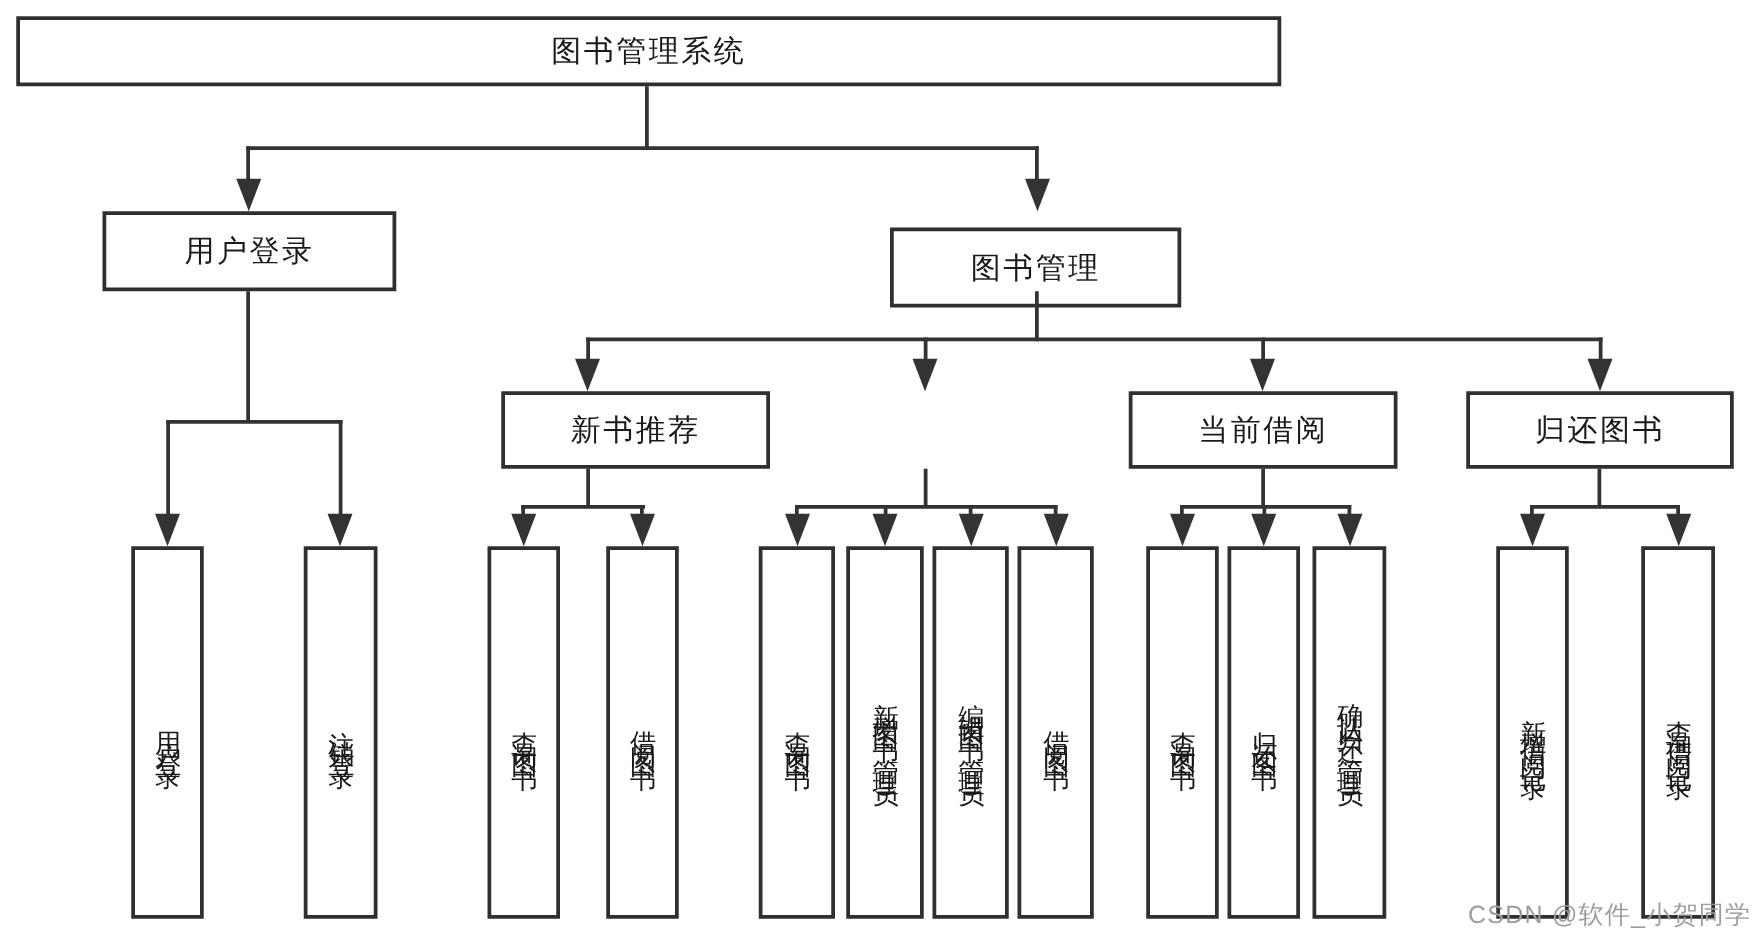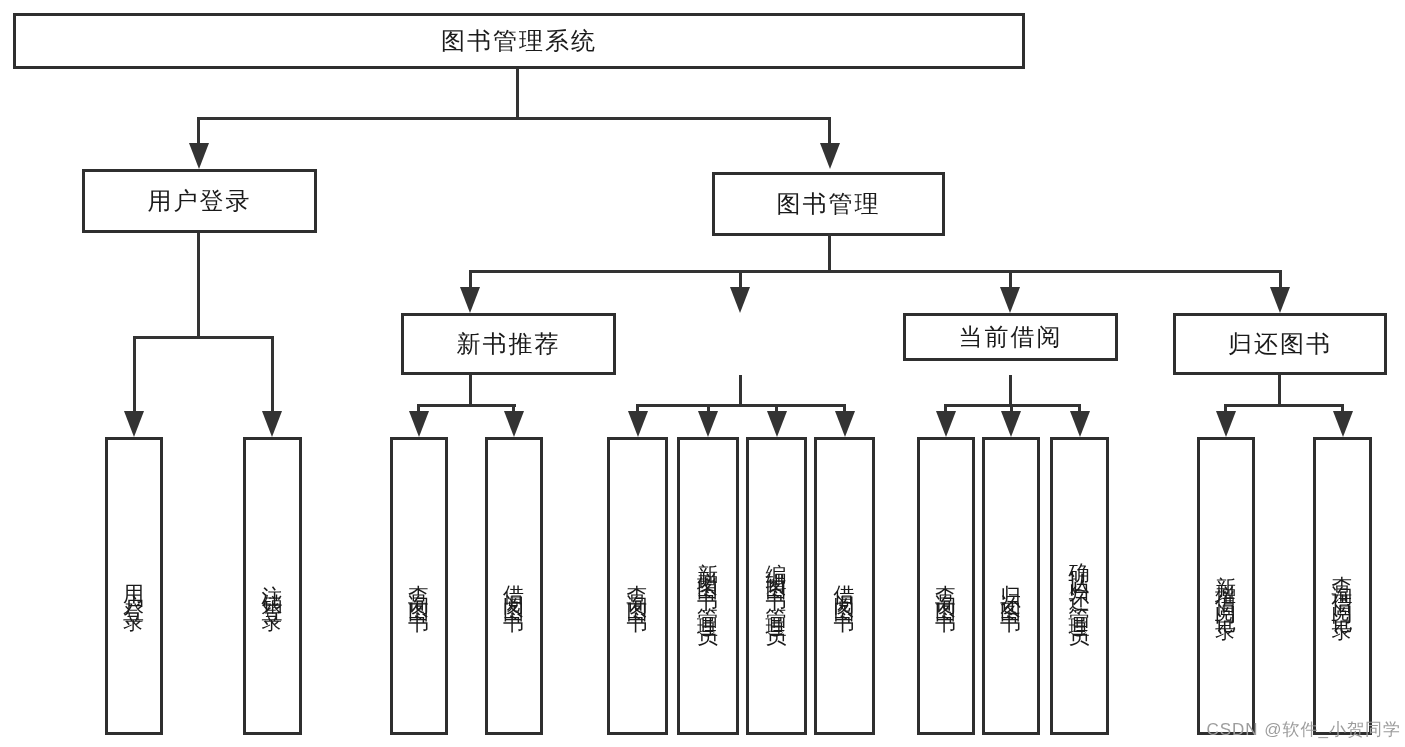--- a/index.html
+++ b/index.html
@@ -14,20 +14,21 @@
   }
   .box {
     position: absolute;
     background: #ffffff;
     border: 3px solid #2f2f2f;
     box-sizing: border-box;
     display: flex;
     align-items: center;
     justify-content: center;
     text-align: center;
+    font-family: Liberation Serif, serif;
   }
   .hbox { font-size: 24px; letter-spacing: 2px; white-space: nowrap; }
   .vbox {
     writing-mode: vertical-rl;
     text-orientation: mixed;
     font-size: 21px;
     letter-spacing: 9px;
     line-height: 1;
   }
   .ln { position: absolute; background: #333333; }
@@ -35,21 +36,21 @@
     position: absolute;
     width: 0; height: 0;
     border-left: 10px solid transparent;
     border-right: 10px solid transparent;
     border-top: 26px solid #333333;
   }
   .watermark {
     position: absolute;
     top: 718px;
     right: 4px;
-    font-size: 17px;
+    font-size: 20px;
     letter-spacing: 1px;
     color: #9d9d9d;
     z-index: 10;
     white-space: nowrap;
     margin-left: 48px;
   }
 </style>
 </head>
 <body>
 
@@ -62,21 +63,21 @@
   <div class="ln" style="left:516px; top:69px; width:3px; height:49px;"></div>
   <div class="ln" style="left:197px; top:117px; width:634px; height:3px;"></div>
   <div class="ln" style="left:197px; top:117px; width:3px; height:28px;"></div>
   <div class="ah" style="left:189px; top:143px;"></div>
   <div class="ln" style="left:828px; top:117px; width:3px; height:28px;"></div>
   <div class="ah" style="left:820px; top:143px;"></div>
 
   <div class="box hbox" style="left:82px; top:169px; width:235px; height:64px;">
     <span>用户登录</span>
   </div>
-  <div class="box hbox" style="left:712px; top:172px; width:233px; height:64px;">
+  <div class="box hbox" style="left:712px; top:182px; width:233px; height:64px;">
     <span>图书管理</span>
   </div>
 
   <div class="ln" style="left:197px; top:233px; width:3px; height:105px;"></div>
   <div class="ln" style="left:133px; top:336px; width:141px; height:3px;"></div>
   <div class="ln" style="left:133px; top:336px; width:3px; height:77px;"></div>
   <div class="ah" style="left:124px; top:411px;"></div>
   <div class="ln" style="left:271px; top:336px; width:3px; height:77px;"></div>
   <div class="ah" style="left:262px; top:411px;"></div>
 
@@ -94,21 +95,21 @@
   <div class="ln" style="left:739px; top:270px; width:3px; height:19px;"></div>
   <div class="ah" style="left:730px; top:287px;"></div>
   <div class="ln" style="left:1009px; top:270px; width:3px; height:19px;"></div>
   <div class="ah" style="left:1000px; top:287px;"></div>
   <div class="ln" style="left:1279px; top:270px; width:3px; height:19px;"></div>
   <div class="ah" style="left:1270px; top:287px;"></div>
 
   <div class="box hbox" style="left:363px; top:313px; width:215px; height:62px;margin-left:38px;">
     <span>新书推荐</span>
   </div>
-  <div class="box hbox" style="left:903px; top:313px; width:215px; height:48px;">
+  <div class="box hbox" style="left:903px; top:313px; width:215px; height:62px;">
     <span>当前借阅</span>
   </div>
   <div class="box hbox" style="left:1173px; top:313px; width:214px; height:62px;">
     <span>归还图书</span>
   </div>
 
   <div class="ln" style="left:469px; top:375px; width:3px; height:31px;"></div>
   <div class="ln" style="left:417px; top:404px; width:99px; height:3px;"></div>
   <div class="ln" style="left:417px; top:404px; width:3px; height:9px;"></div>
   <div class="ah" style="left:409px; top:411px;"></div>

